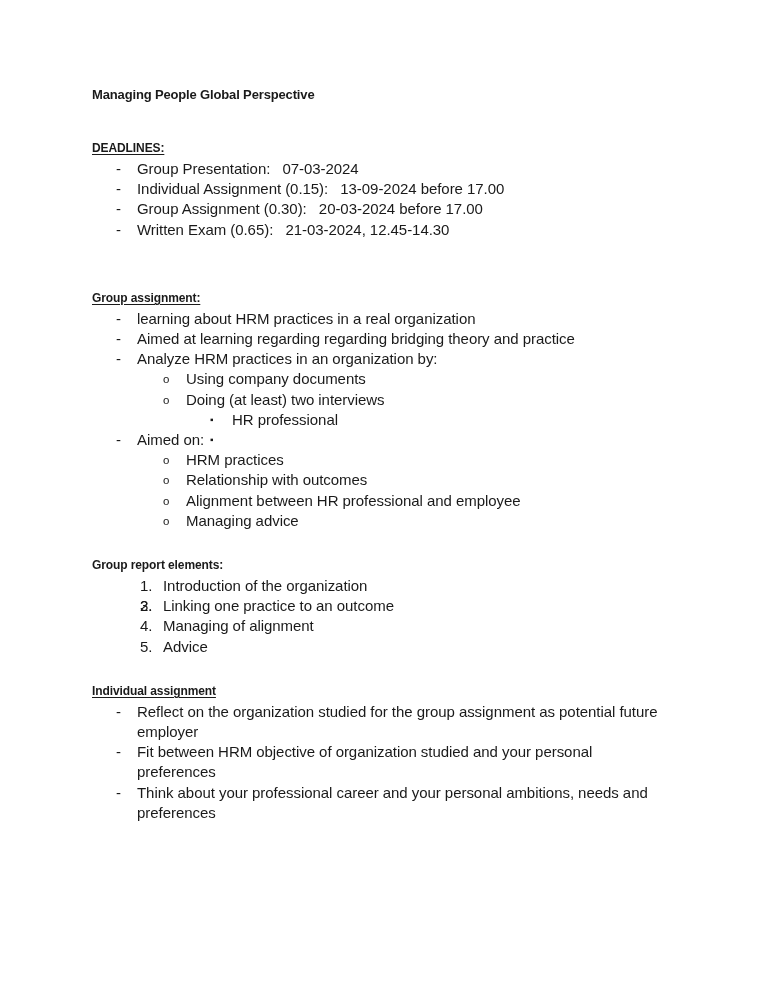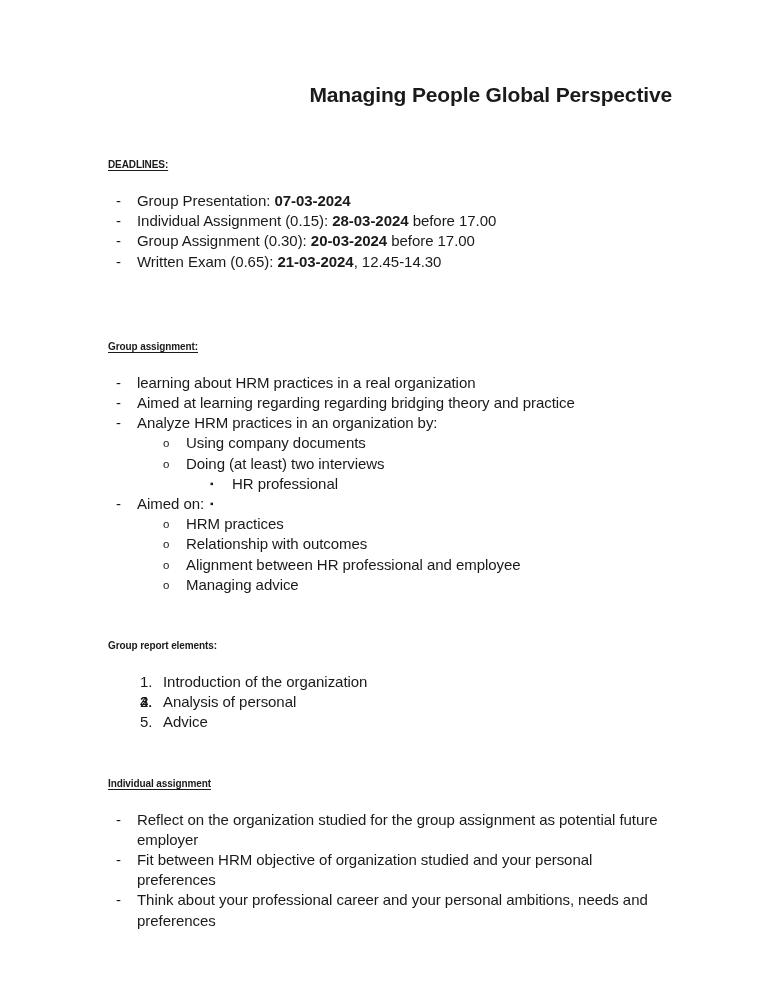--- a/index.html
+++ b/index.html
@@ -23,41 +23,41 @@
     height: 994px;
     background: #ffffff;
     padding: 0;
     box-sizing: border-box;
   }
   .doc-title {
     position: absolute;
     left: 92px;
     top: 84px;
     width: 580px;
-    text-align: right;
-    font-size: 21px;
+    text-align: left;
+    font-size: 13px;
     font-weight: bold;
     letter-spacing: -0.15px;
     line-height: 22px;
   }
   .content {
     position: absolute;
     left: 92px;
     top: 138px;
     width: 580px;
   }
   .section {
     margin: 0;
   }
   .heading {
-    font-size: 10px;
+    font-size: 12px;
     font-weight: bold;
     line-height: 21px;
     letter-spacing: -0.1px;
-    margin: 16px;
+    margin: 0;
     white-space: nowrap;
   }
   .heading.underlined {
     text-decoration: underline;
     text-underline-offset: 2px;
   }
   ul.lvl, ol.lvl {
     list-style: none;
     margin: 0;
     padding: 0;
@@ -114,21 +114,22 @@
     left: 48px;
     top: 0;
     width: 22px;
     font-size: 15px;
     line-height: 20.2px;
   }
   .gap-block {
     height: 24px;
   }
   b.bold {
-    font-weight: bold;
+    font-weight: normal;
+    margin-left: 8px;
   }
   .txt {
     display: block;
   }
 </style>
 </head>
 <body>
 
 <div class="page">
 
@@ -138,21 +139,21 @@
 
     <div class="section">
       <div class="heading underlined">DEADLINES:</div>
       <ul class="lvl lvl1">
         <li class="row">
           <span class="marker">-</span>
           <span class="txt"><span>Group Presentation: </span><b class="bold">07-03-2024</b><span></span></span>
         </li>
         <li class="row">
           <span class="marker">-</span>
-          <span class="txt"><span>Individual Assignment (0.15): </span><b class="bold">28-03-2024</b><span> before 17.00</span></span>
+          <span class="txt"><span>Individual Assignment (0.15): </span><b class="bold">13-09-2024</b><span> before 17.00</span></span>
         </li>
         <li class="row">
           <span class="marker">-</span>
           <span class="txt"><span>Group Assignment (0.30): </span><b class="bold">20-03-2024</b><span> before 17.00</span></span>
         </li>
         <li class="row">
           <span class="marker">-</span>
           <span class="txt"><span>Written Exam (0.65): </span><b class="bold">21-03-2024</b><span>, 12.45-14.30</span></span>
         </li>
       </ul>
@@ -234,24 +235,25 @@
       <ol class="lvl numlist">
         <li class="row">
           <span class="marker">1.</span>
           <span class="txt">Introduction of the organization</span>
         </li>
         <li class="row">
           <span class="marker">2.</span>
         </li>
         <li class="row">
           <span class="marker">3.</span>
+          <span class="txt">Linking one practice to an outcome</span>
         </li>
         <li class="row">
           <span class="marker">4.</span>
-          <span class="txt">Analysis of personal</span>
+          <span class="txt">Managing of alignment</span>
         </li>
         <li class="row">
           <span class="marker">5.</span>
           <span class="txt">Advice</span>
         </li>
       </ol>
     </div>
 
     <div class="gap-block"></div>
 

